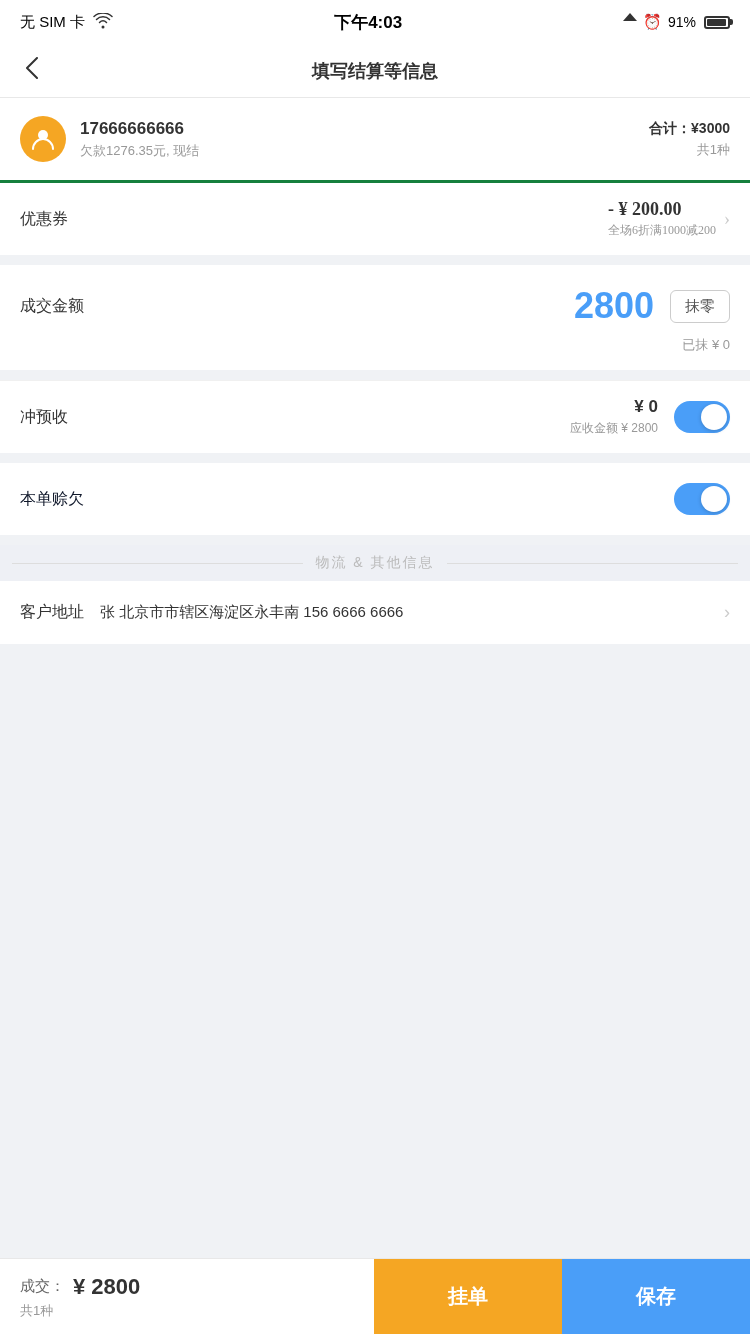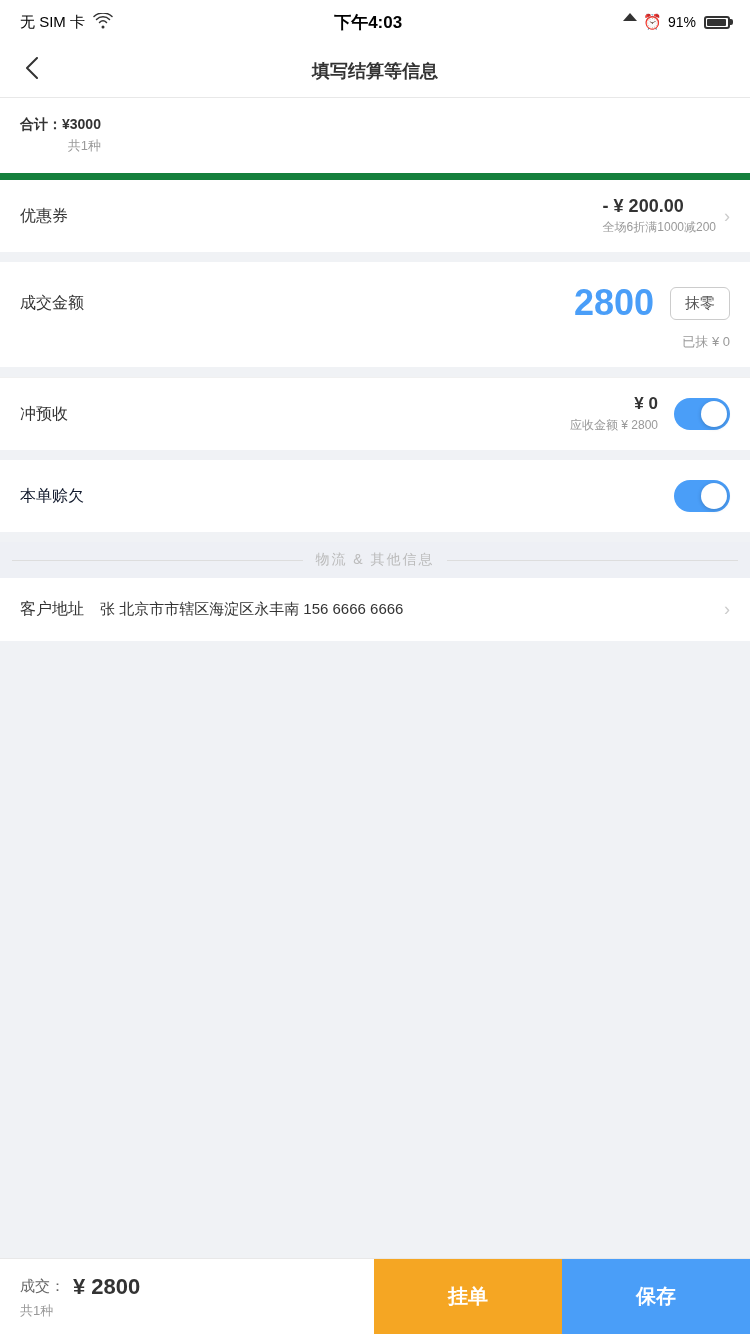--- a/index.html
+++ b/index.html
@@ -110,21 +110,22 @@
     .total-label span { font-weight: 600; }
     .total-count { font-size: 13px; color: #999; margin-top: 3px; }
 
     
     .coupon-row {
       padding: 16px 20px;
       display: flex;
       align-items: center;
       justify-content: space-between;
       background: #fff;
-      border-top: 7px solid #15803d;
+      border-top: 3px solid #15803d;
+      font-family: Liberation Serif, serif;
     }
     .coupon-label { font-size: 16px; color: #333; }
     .coupon-right { display: flex; align-items: center; gap: 8px; }
     .coupon-discount { font-size: 18px; font-weight: 600; color: #333; }
     .coupon-desc { font-size: 12px; color: #999; text-align: right; margin-top: 2px; }
     .coupon-arrow { font-size: 18px; color: #ccc; }
 
     
     .deal-section {
       background: #fff;
@@ -307,20 +308,32 @@
       <path d="M11 1L1 11L11 21" stroke="#333" stroke-width="2" stroke-linecap="round" stroke-linejoin="round"></path>
     </svg>
   </div>
   <div class="nav-title">填写结算等信息</div>
 </div>
 
 <div class="content">
 
   <div class="white-card">
     <div class="user-row">
+      <div class="user-left">
+        <div class="avatar">
+          <svg width="26" height="26" viewBox="0 0 26 26" fill="none">
+            <circle cx="13" cy="9" r="5" fill="#fff"></circle>
+            <path d="M3 23c0-5.5 4.5-10 10-10s10 4.5 10 10" stroke="#fff" stroke-width="2" fill="none" stroke-linecap="round"></path>
+          </svg>
+        </div>
+        <div class="user-info">
+          <div class="user-phone">17666666666</div>
+          <div class="user-sub">欠款1276.35元, 现结</div>
+        </div>
+      </div>
       <div class="user-right">
         <div class="total-label">
           <span>合计：</span><span>¥3000</span>
         </div>
         <div class="total-count">共1种</div>
       </div>
     </div>
 
     <div class="coupon-row">
       <div class="coupon-label">优惠券</div>

